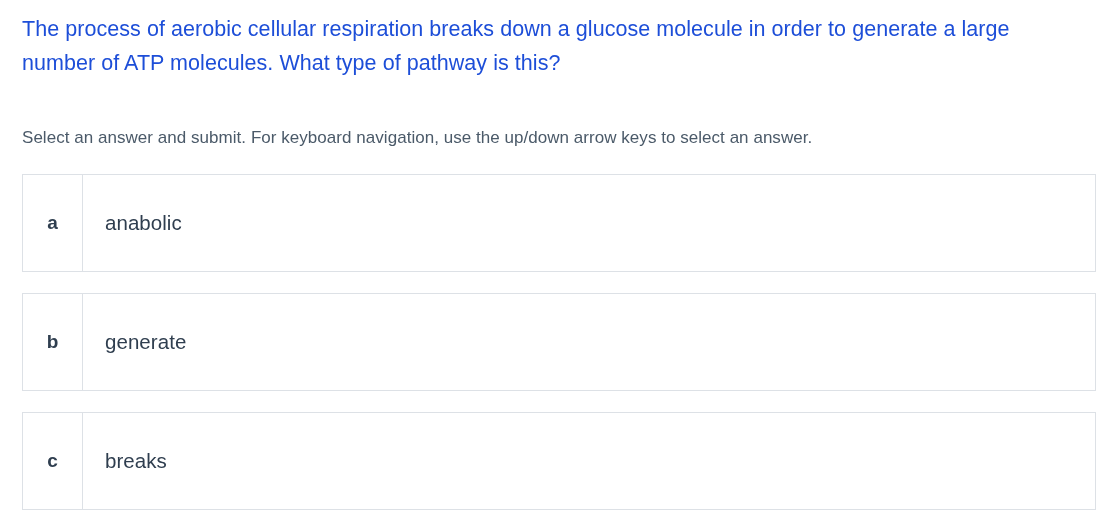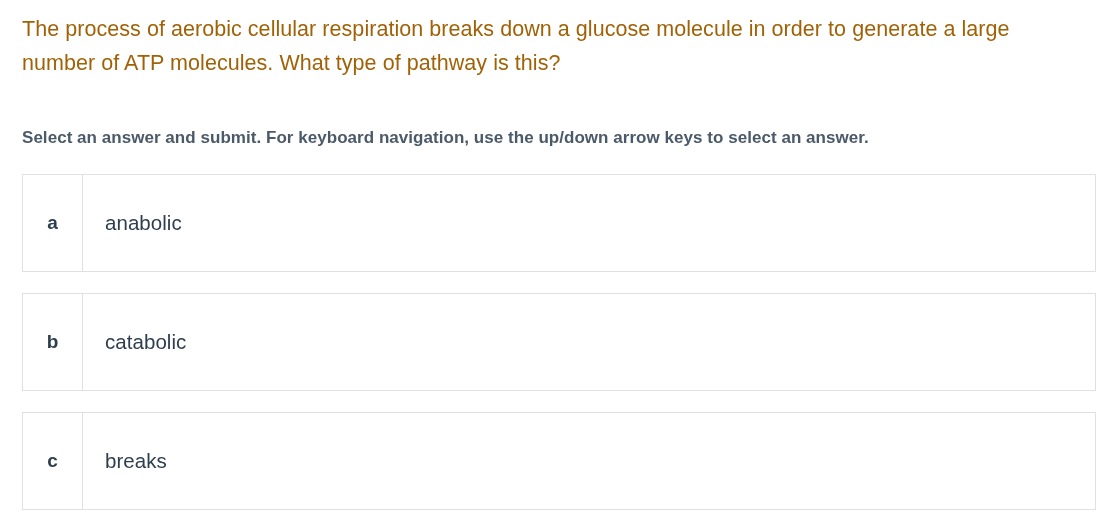--- a/index.html
+++ b/index.html
@@ -23,35 +23,34 @@
   }
 
   
   .question-stem {
     position: absolute;
     left: 22px;
     top: 12px;
     width: 1030px;
     font-size: 21.5px;
     line-height: 34px;
-    color: #a16207;
+    color: #1d4ed8;
     letter-spacing: 0.05px;
   }
 
   
   .instruction {
     position: absolute;
     left: 22px;
     top: 125px;
     width: 1060px;
     font-size: 17px;
     line-height: 26px;
     color: #4b5a69;
     letter-spacing: 0.04px;
-    font-weight: bold;
   }
 
   
   .answer-list {
     position: absolute;
     left: 22px;
     top: 174px;
     width: 1074px;
   }
 
@@ -105,21 +104,21 @@
 
   <div class="answer-list">
 
     <div class="answer-option">
       <div class="option-letter">a</div>
       <div class="option-text">anabolic</div>
     </div>
 
     <div class="answer-option">
       <div class="option-letter">b</div>
-      <div class="option-text">catabolic</div>
+      <div class="option-text">generate</div>
     </div>
 
     <div class="answer-option">
       <div class="option-letter">c</div>
       <div class="option-text">breaks</div>
     </div>
 
   </div>
 
 </div>

